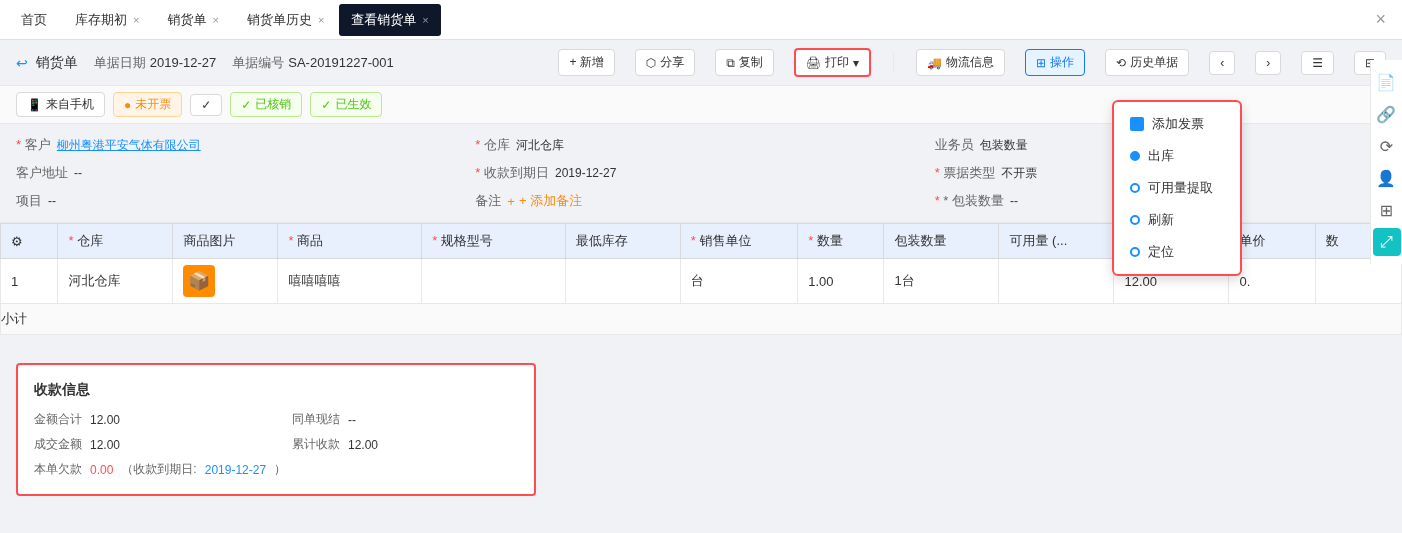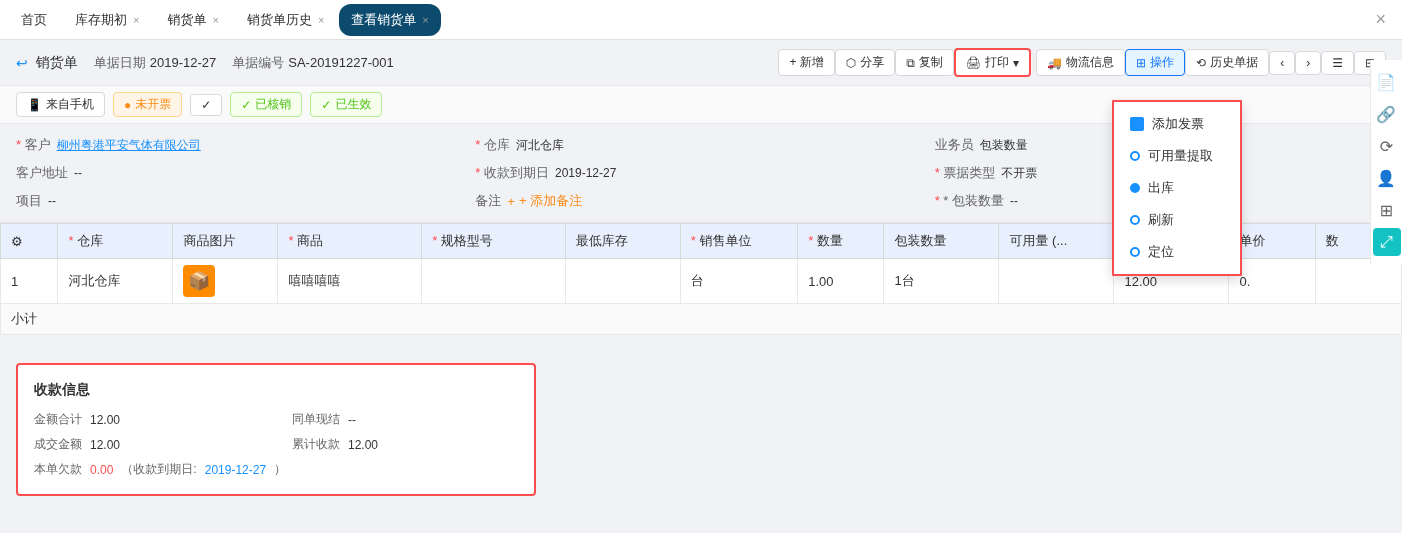--- a/index.html
+++ b/index.html
@@ -7,37 +7,37 @@
 
     
     .tab-bar {
       display: flex; align-items: center; background: #fff; border-bottom: 1px solid #e0e0e0;
       padding: 0 8px; height: 40px; gap: 2px;
     }
     .tab {
       display: flex; align-items: center; padding: 0 12px; height: 32px; border-radius: 4px 4px 0 0;
       cursor: pointer; font-size: 13px; gap: 6px; border: 1px solid transparent; text-align: right;
     }
-    .tab.green-active { background: #0c4a6e; color: #fff; border: none; border-radius: 12px; }
+    .tab.green-active { background: #0f172a; color: #fff; border: none; border-radius: 3px; }
     .tab-close { font-size: 11px; color: #999; cursor: pointer; }
     .spacer { flex: 1; }
     .close-btn { font-size: 18px; color: #999; cursor: pointer; padding: 0 8px; }
 
     
     .doc-header {
       display: flex; align-items: center; padding: 8px 16px; border-bottom: 1px solid #e8e8e8;
       gap: 16px;
     }
     .doc-title-section { display: flex; align-items: center; gap: 8px; }
     .doc-icon { color: #1890ff; font-size: 14px; }
     .doc-title { font-size: 14px; font-weight: 500; }
     .doc-meta { display: flex; align-items: center; gap: 16px; font-size: 13px; color: #333; }
     .doc-meta span { display: flex; align-items: center; gap: 4px; }
     .doc-meta label { color: #666; }
-    .toolbar { display: flex; align-items: center; gap: 0; margin-left: auto; }
+    .toolbar { display: flex; align-items: center; gap: 20px; margin-left: auto; }
     .toolbar-btn {
       display: flex; align-items: center; gap: 4px; padding: 4px 10px; border: 1px solid #d9d9d9;
       background: #fff; border-radius: 4px; cursor: pointer; font-size: 12px; color: #333;
     }
     .toolbar-btn.active, .toolbar-btn.highlighted {
       background: #e6f4ff; border-color: #1677ff; color: #1677ff;
     }
     .toolbar-btn.print-highlight {
       border: 2px solid #ff4d4f; color: #333;
     }
@@ -75,21 +75,21 @@
     .data-table { width: 100%; border-collapse: collapse; font-size: 13px; }
     .data-table thead tr { background: #e8f0fe; }
     .data-table thead th {
       padding: 8px 10px; border: 1px solid #d9d9d9; text-align: left;
       font-weight: 500; white-space: nowrap; color: #333;
     }
     .data-table thead th .req { color: #ff4d4f; }
     .data-table tbody tr { background: #fff; }
     .data-table tbody td { padding: 6px 10px; border: 1px solid #e8e8e8; }
     .data-table tfoot tr { background: #fafafa; }
-    .data-table tfoot td { padding: 6px 10px; border: 1px solid #e8e8e8; font-weight: 500; margin-left: 35px; }
+    .data-table tfoot td { padding: 6px 0; border: 1px solid #e8e8e8; font-weight: 500; margin-left: 35px; }
 
     
     .summary-section {
       margin: 28px 16px; padding: 16px; border: 2px solid #ff4d4f; border-radius: 4px;
       background: #fff; max-width: 520px;
     }
     .summary-title { font-weight: bold; font-size: 14px; margin-bottom: 12px; }
     .summary-grid { display: grid; grid-template-columns: 1fr 1fr; gap: 8px 32px; }
     .summary-item { display: flex; align-items: center; gap: 8px; font-size: 12px; }
     .summary-label { color: #666; white-space: nowrap; }
@@ -104,21 +104,21 @@
     }
     .sidebar-icon {
       width: 28px; height: 28px; display: flex; align-items: center; justify-content: center;
       cursor: pointer; border-radius: 4px; font-size: 16px; color: #666;
     }
     .sidebar-icon.teal { background: #13c2c2; color: #fff; border-radius: 4px; }
 
     
     .dropdown-overlay {
       position: absolute; top: 100px; right: 160px; background: #fff;
-      border: 2px solid #ff4d4f; border-radius: 1px; box-shadow: 0 4px 12px rgba(0,0,0,0.15);
+      border: 2px solid #ff4d4f; border-radius: 6px; box-shadow: 0 4px 12px rgba(0,0,0,0.15);
       min-width: 130px; z-index: 100; padding: 6px 0;
     }
     .dropdown-item {
       display: flex; align-items: center; gap: 8px; padding: 7px 16px;
       cursor: pointer; font-size: 13px; color: #333;
     }
     .dropdown-item .icon-square { 
       width: 14px; height: 14px; background: #1890ff; border-radius: 2px;
       display: flex; align-items: center; justify-content: center;
     }
@@ -374,26 +374,26 @@
     </div>
   </div>
 </div>
 
 <div class="dropdown-overlay">
   <div class="dropdown-item">
     <div class="icon-square"></div>
     <span>添加发票</span>
   </div>
   <div class="dropdown-item">
+    <div class="icon-circle filled"></div>
+    <span>出库</span>
+  </div>
+  <div class="dropdown-item">
     <div class="icon-circle"></div>
     <span>可用量提取</span>
-  </div>
-  <div class="dropdown-item">
-    <div class="icon-circle filled"></div>
-    <span>出库</span>
   </div>
   <div class="dropdown-item">
     <div class="icon-circle"></div>
     <span>刷新</span>
   </div>
   <div class="dropdown-item">
     <div class="icon-circle"></div>
     <span>定位</span>
   </div>
 </div>

